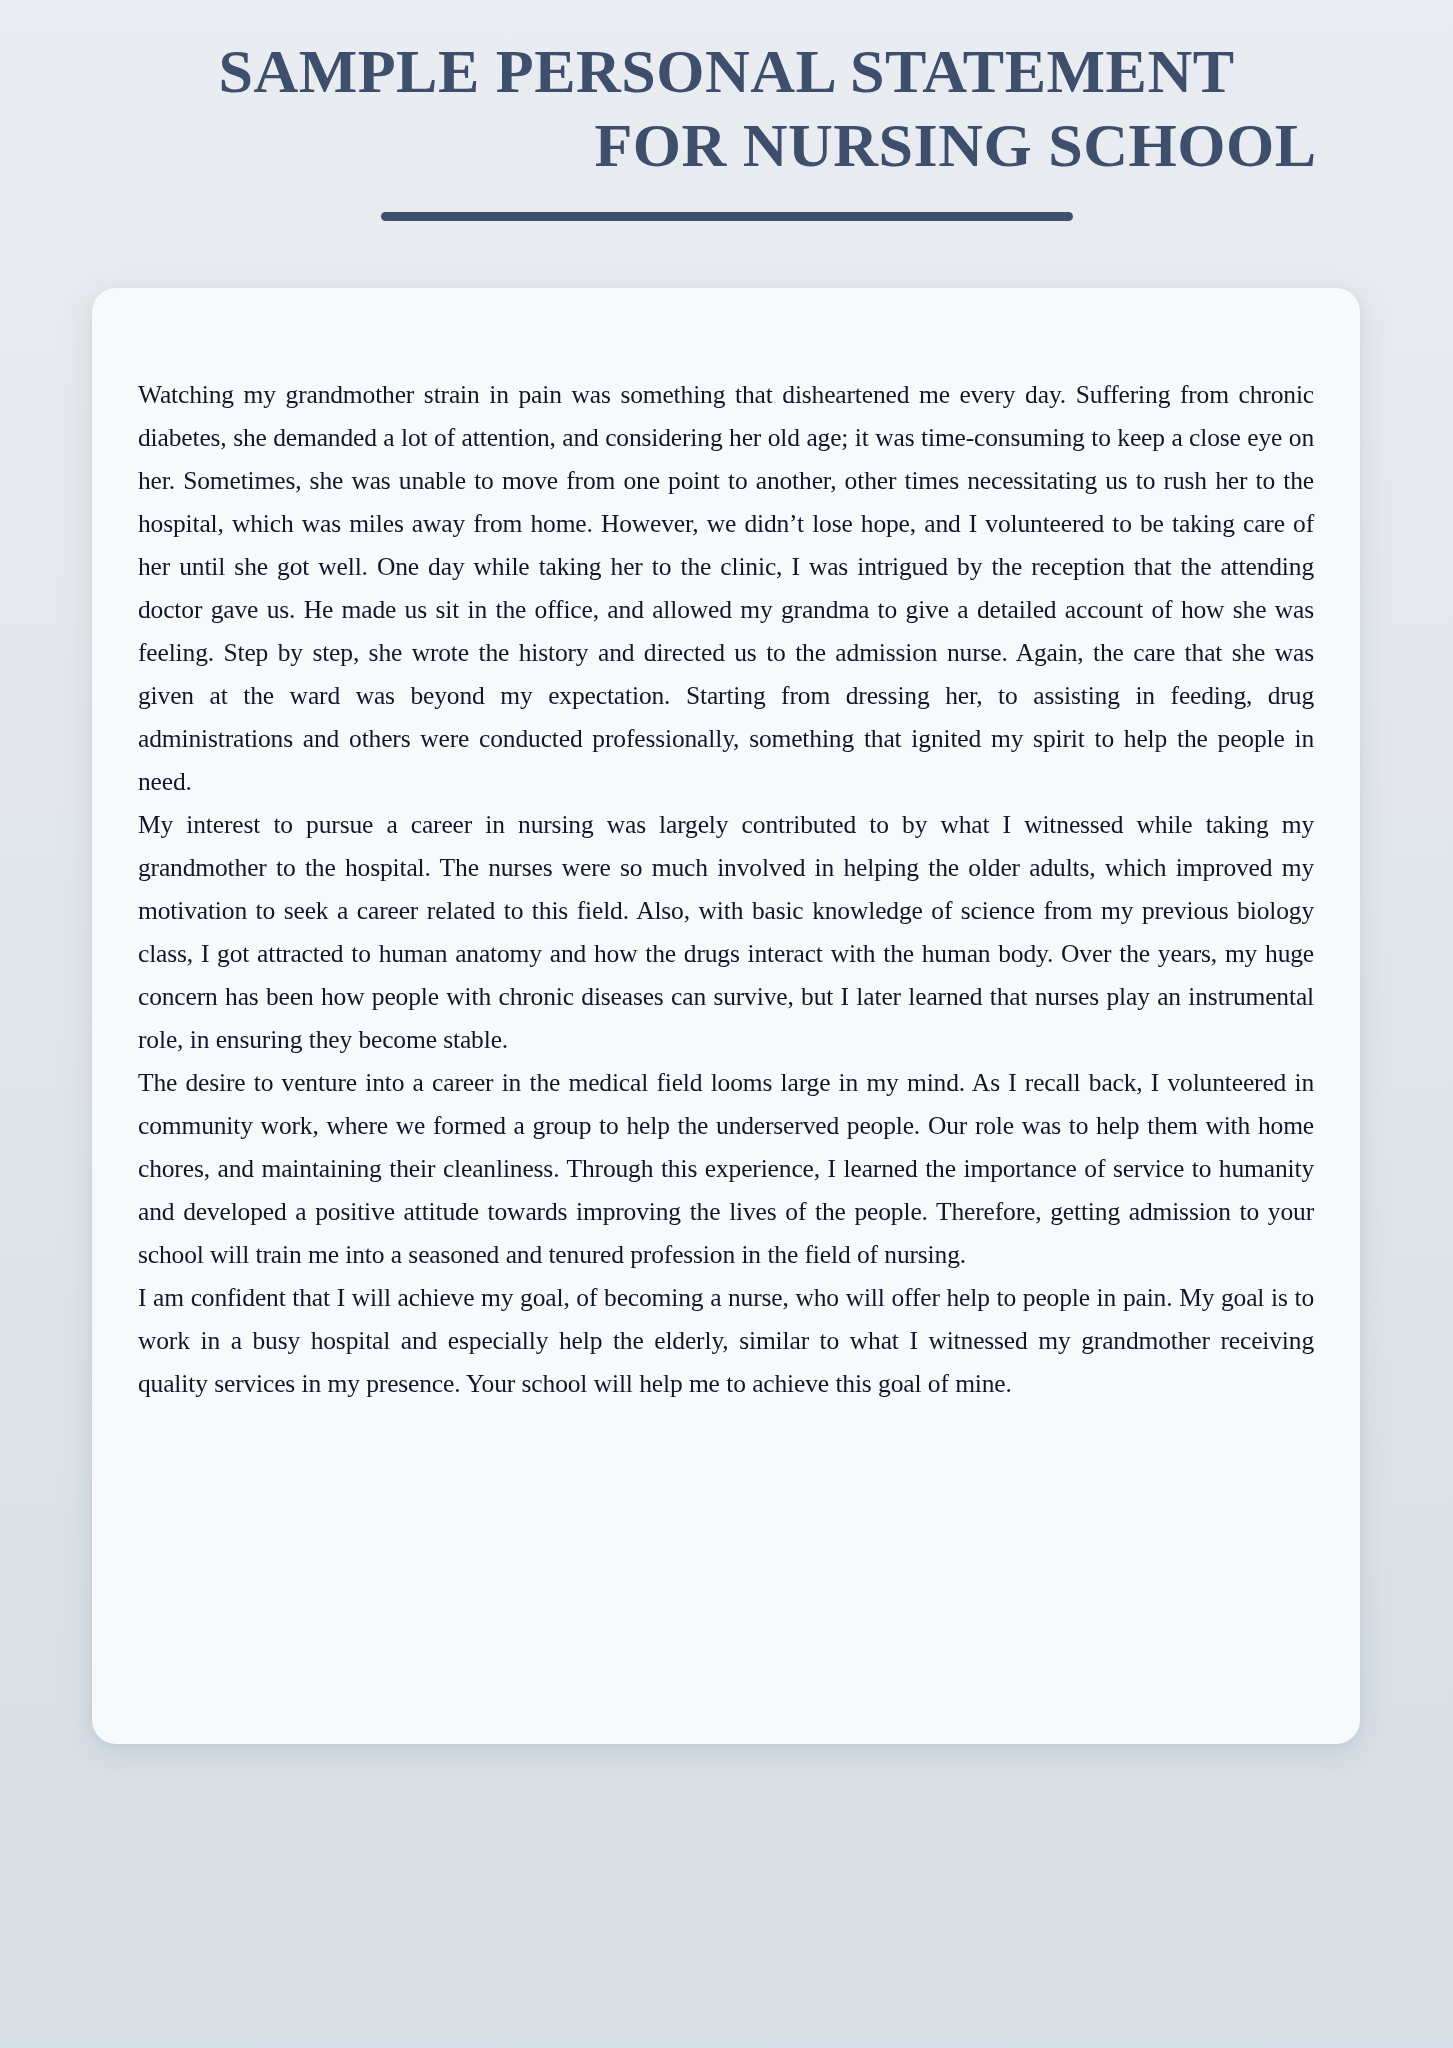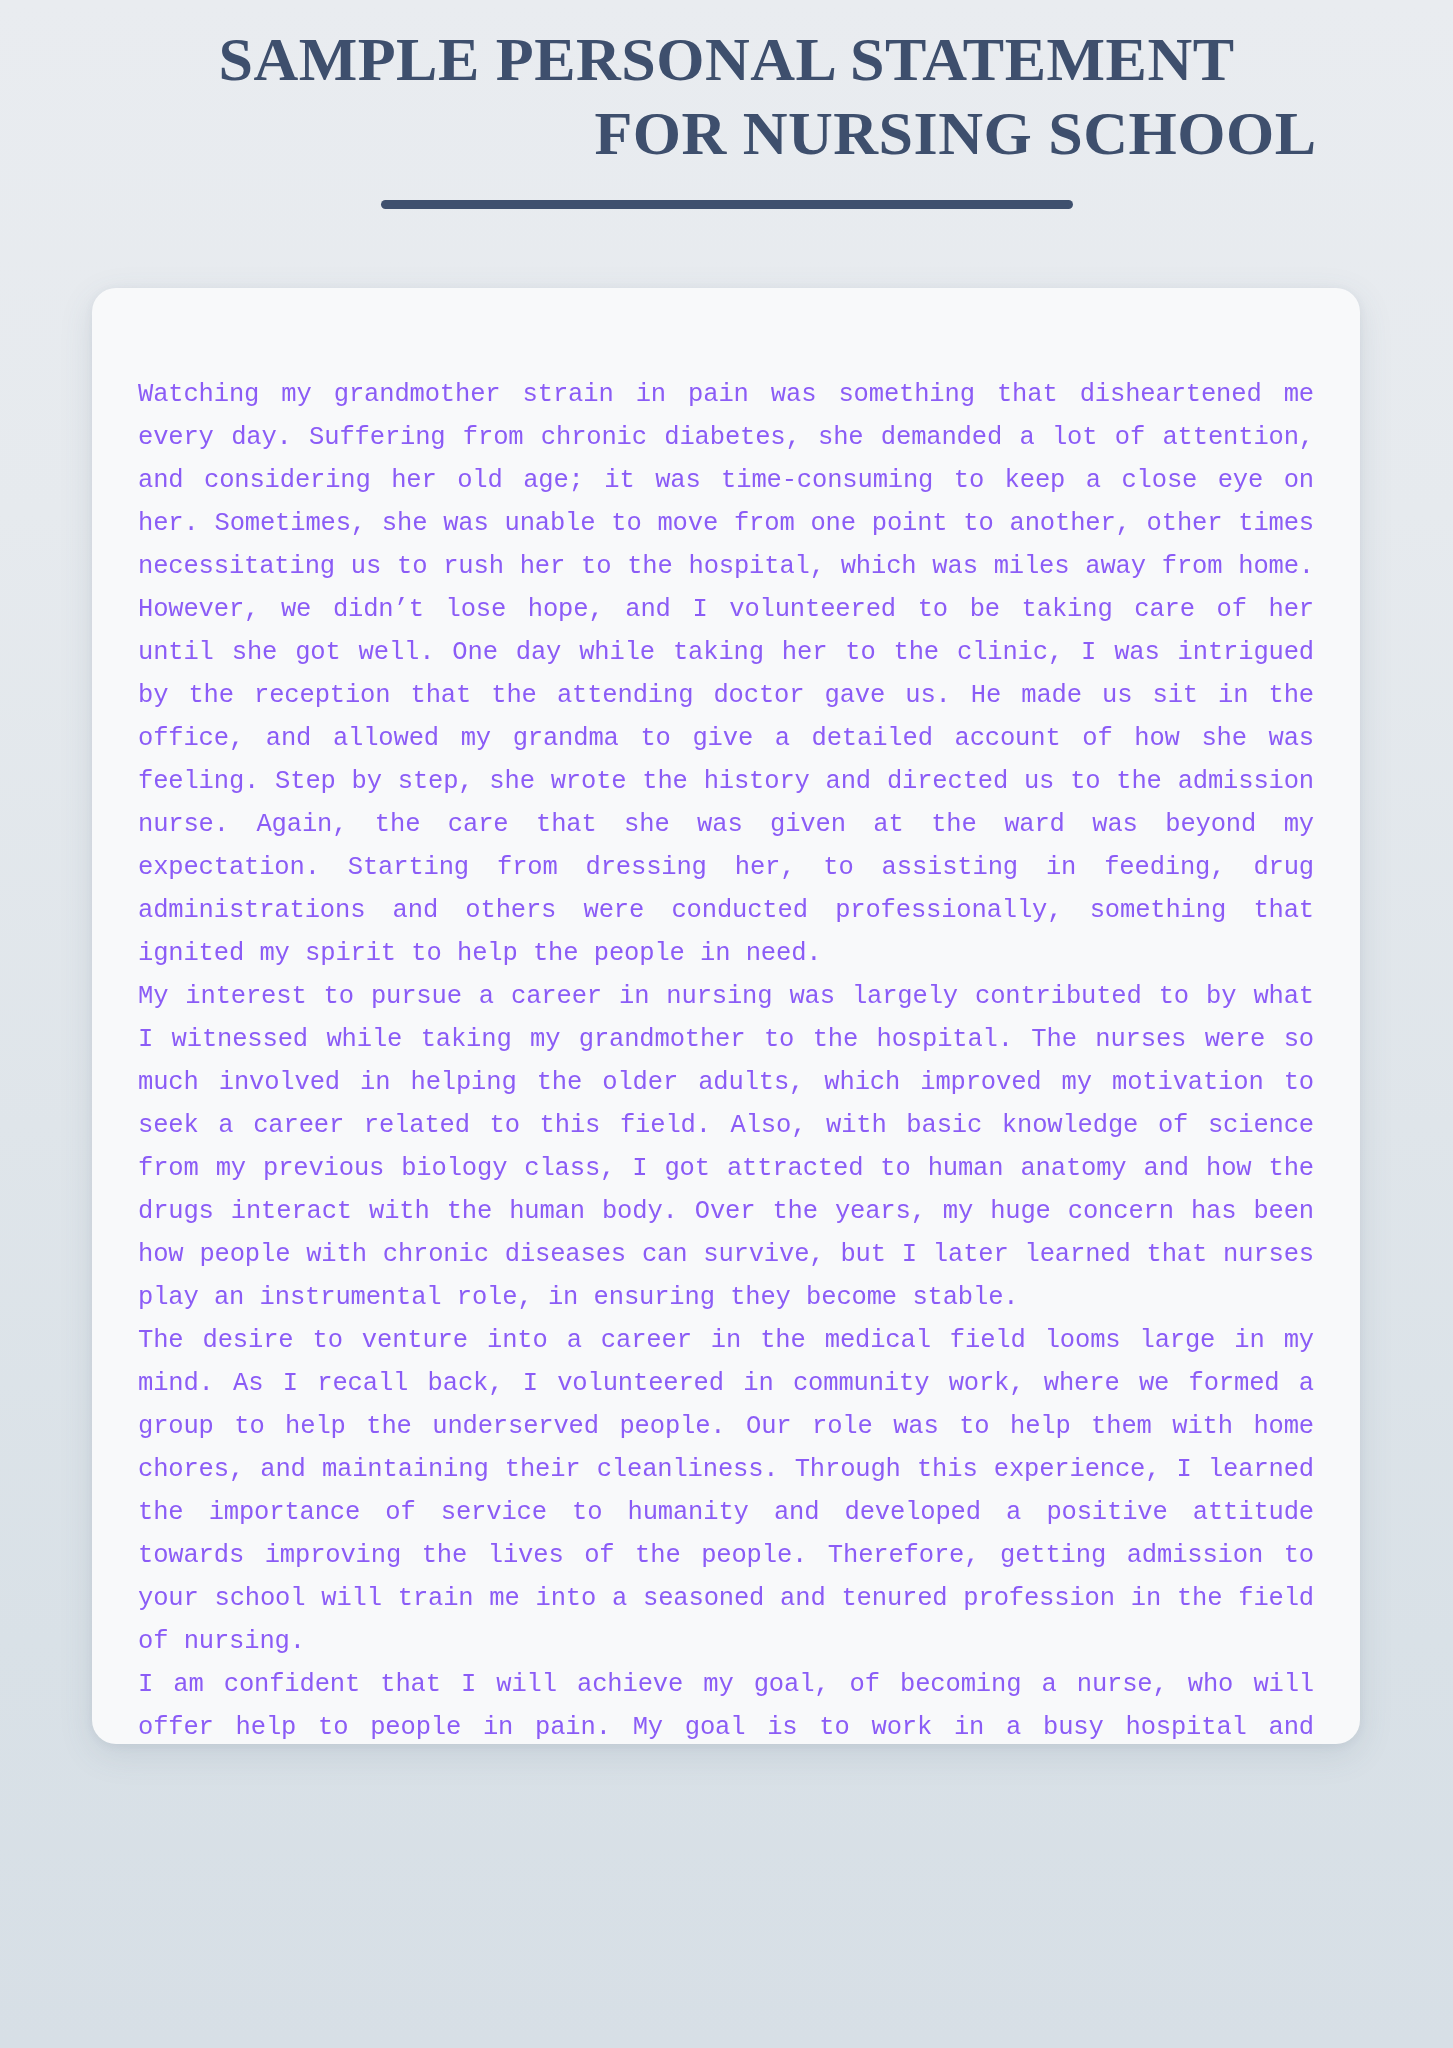--- a/index.html
+++ b/index.html
@@ -17,21 +17,21 @@
 
   .page {
     width: 1453px;
     height: 2048px;
     position: relative;
     box-sizing: border-box;
   }
 
   
   .header {
-    padding-top: 28px;
+    padding-top: 40px;
     text-align: center;
   }
   .doc-title {
     font-family: "Liberation Serif", "DejaVu Serif", serif;
     font-weight: bold;
     font-size: 62px;
     line-height: 1.0;
     letter-spacing: 0.5px;
     color: #3e4f6d;
     margin: 0 auto;
@@ -73,24 +73,24 @@
 
   .card-body {
     position: absolute;
     left: 46px;
     top: 85px;
     width: 1176px;
   }
 
   .essay-p {
     margin: 0;
-    font-family: Liberation Mono, monospace;
+    font-family: Liberation Serif, serif;
     font-size: 25.5px;
     line-height: 43px;
-    color: #8b5cf6;
+    color: #0f172a;
     text-align: justify;
     text-justify: inter-word;
     letter-spacing: -0.15px;
     word-spacing: 0.2px;
     -webkit-hyphens: none;
     hyphens: none;
   }
   .essay-p + .essay-p {
     margin-top: 0px;
   }

